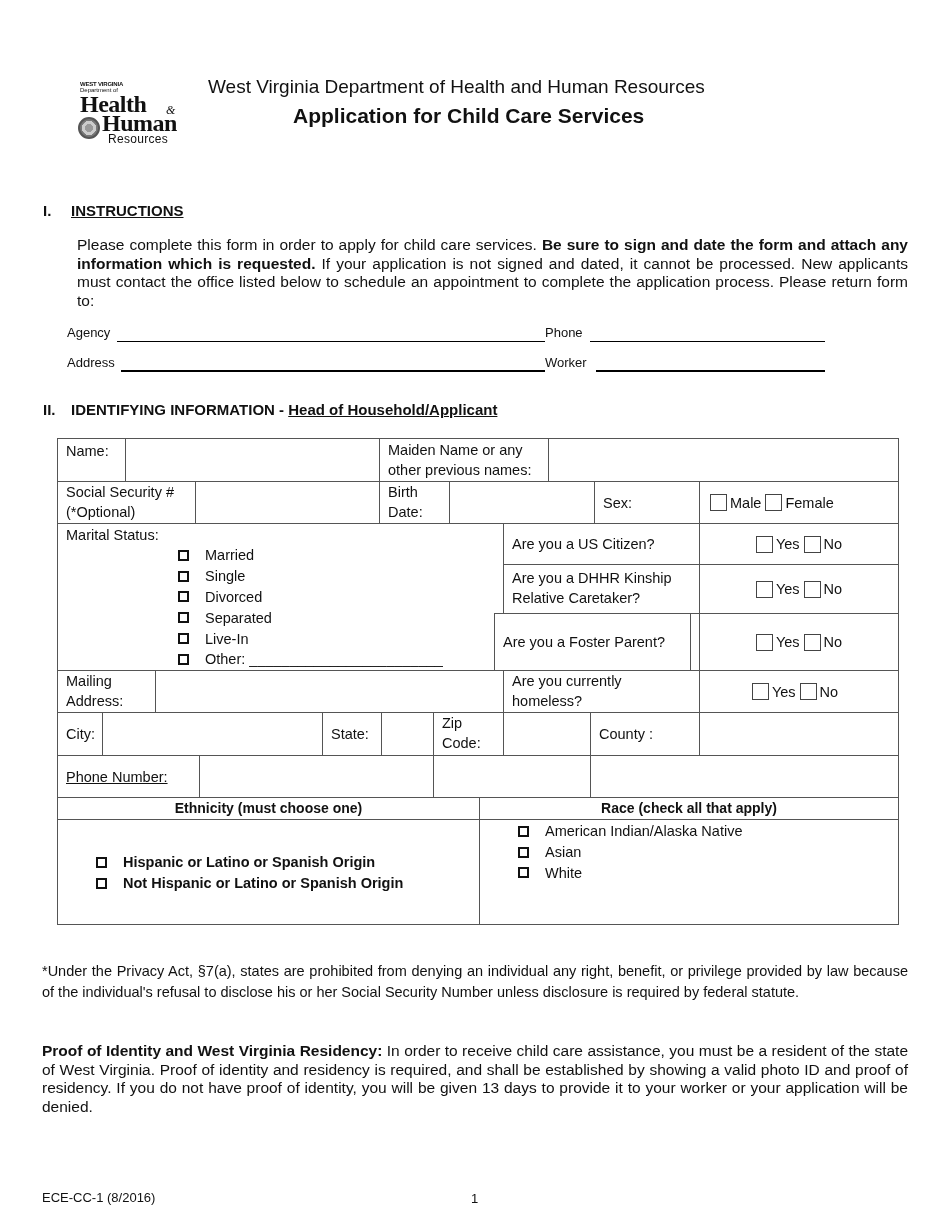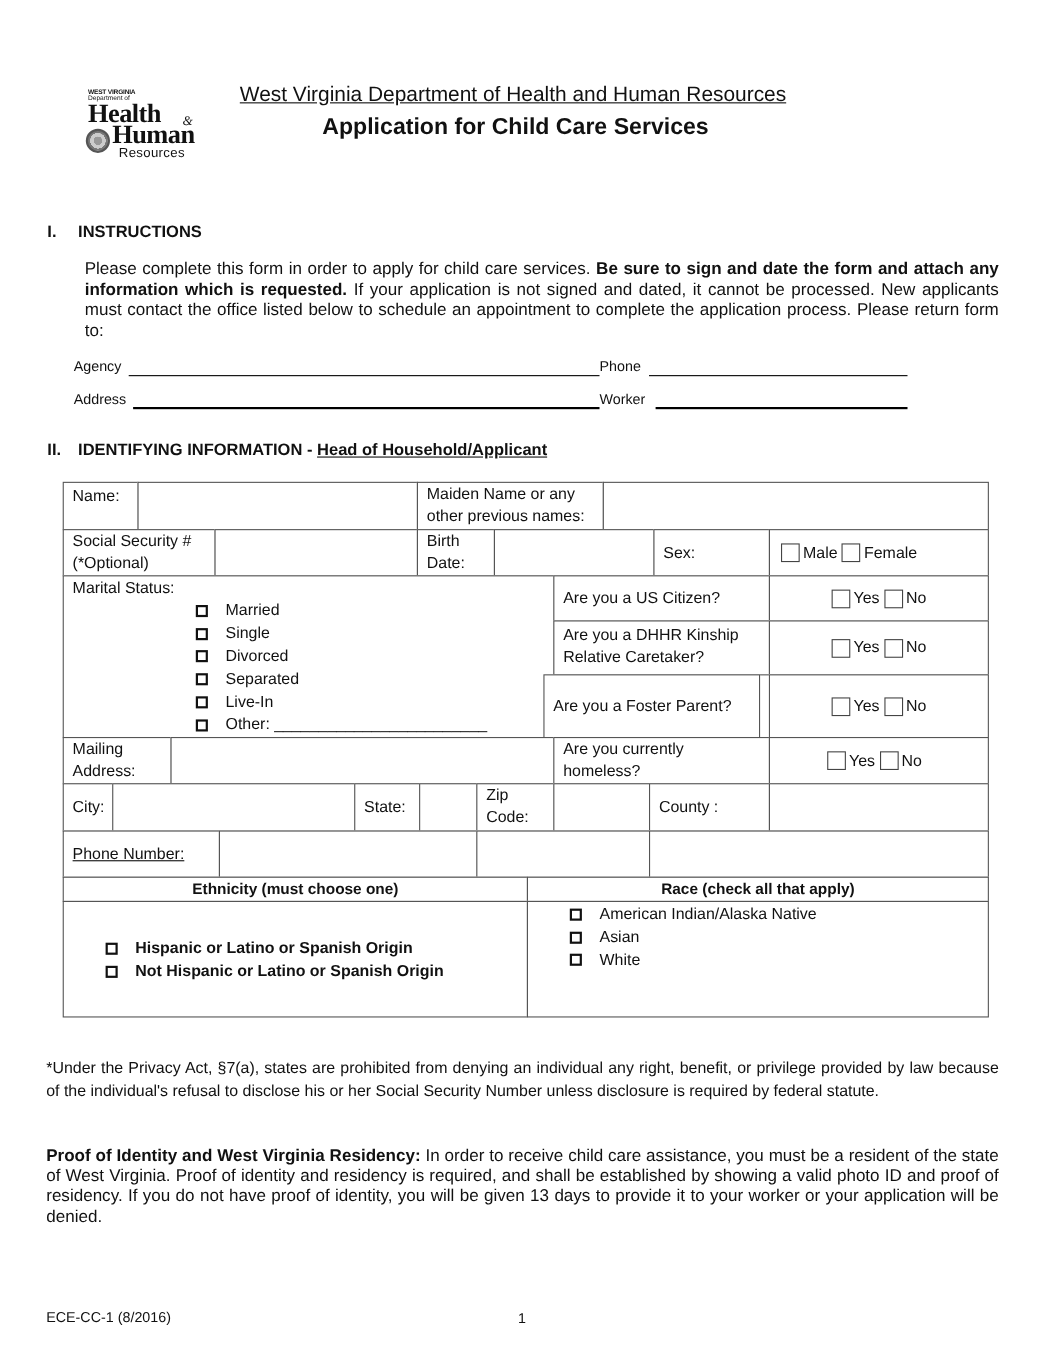--- a/index.html
+++ b/index.html
@@ -8,21 +8,21 @@
   .abs { position: absolute; }
   .logo { left: 74px; top: 79px; width: 122px; height: 68px; }
   .logo .l-top { font-size: 6px; line-height: 6px; font-weight: bold; position:absolute; left:6px; top:2px; letter-spacing:-0.2px; }
   .logo .l-dept { font-size: 6px; line-height: 6px; position:absolute; left:6px; top:8px; }
   .logo .l-health { font-family: "Liberation Serif", serif; font-weight: bold; font-size: 24px; line-height: 22px; position:absolute; left:6px; top:14px; letter-spacing:-0.5px;}
   .logo .l-amp { font-family: "Liberation Serif", serif; font-size: 12px; position:absolute; left:92px; top:24px; font-style: italic;}
   .logo .l-human { font-family: "Liberation Serif", serif; font-weight: bold; font-size: 24px; line-height: 22px; position:absolute; left:28px; top:33px; letter-spacing:-0.5px;}
   .logo .l-res { font-size: 12px; line-height: 12px; position:absolute; left:34px; top:54px; letter-spacing: 0.3px;}
   .logo .seal { position:absolute; left:4px; top:38px; width:22px; height:22px; border-radius:50%; border:2px solid #555; background: radial-gradient(circle, #999 0 30%, #ccc 31% 55%, #777 56% 100%); box-sizing:border-box;}
   .hdr-agency { left: 0; width: 950px; top: 76px; text-align: center; font-size: 19px; padding-left: 10px; box-sizing: border-box;}
-  .hdr-agency span { position: absolute; left: 218px; white-space: nowrap; text-decoration: underline; }
+  .hdr-agency span { position: absolute; left: 208px; white-space: nowrap; }
   .hdr-title { left: 293px; top: 104px; font-size: 21px; font-weight: bold; white-space: nowrap; }
   .sec-head { font-size: 15px; font-weight: bold; white-space: nowrap; }
   .sec-num { display:inline-block; width: 28px; }
   .para { font-size: 15.5px; line-height: 18.5px; text-align: justify; }
   .para b { font-weight: bold; }
   .field-label { font-size: 13px; white-space: nowrap; }
   .line { border-bottom: 1px solid #000; height: 0; }
   .line.thick { border-bottom: 2px solid #000; }
 
   .cell { position: absolute; border: 1px solid #555; box-sizing: border-box; font-size: 14.5px; line-height: 20px; padding: 2px 8px; background: #fff; }
@@ -49,21 +49,21 @@
   <div class="l-amp">&amp;</div>
   <div class="seal"></div>
   <div class="l-human">Human</div>
   <div class="l-res">Resources</div>
 </div>
 <div class="abs hdr-agency">
   <span>West Virginia Department of Health and Human Resources</span>
 </div>
 <div class="abs hdr-title">Application for Child Care Services</div>
 
-<div class="abs sec-head" style="left:43px; top:202px;">
+<div class="abs sec-head" style="left:43px; top:202px;text-decoration:underline;">
   <span class="sec-num">I.</span><span>INSTRUCTIONS</span>
 </div>
 <div class="abs para" style="left:77px; top:236px; width:831px;"><span>Please complete this form in order to apply for child care services.  </span><b>Be sure to sign and date the form and attach any information which is requested.</b><span> If your application is not signed and dated, it cannot be processed.  New applicants must contact the office listed below to schedule an appointment to complete the application process. Please return form to:</span></div>
 
 <div class="abs field-label" style="left:67px; top:325px;">Agency</div>
 <div class="abs line" style="left:117px; top:341px; width:428px;"></div>
 <div class="abs field-label" style="left:545px; top:325px;">Phone</div>
 <div class="abs line" style="left:590px; top:341px; width:235px;"></div>
 
 <div class="abs field-label" style="left:67px; top:355px;">Address</div>

